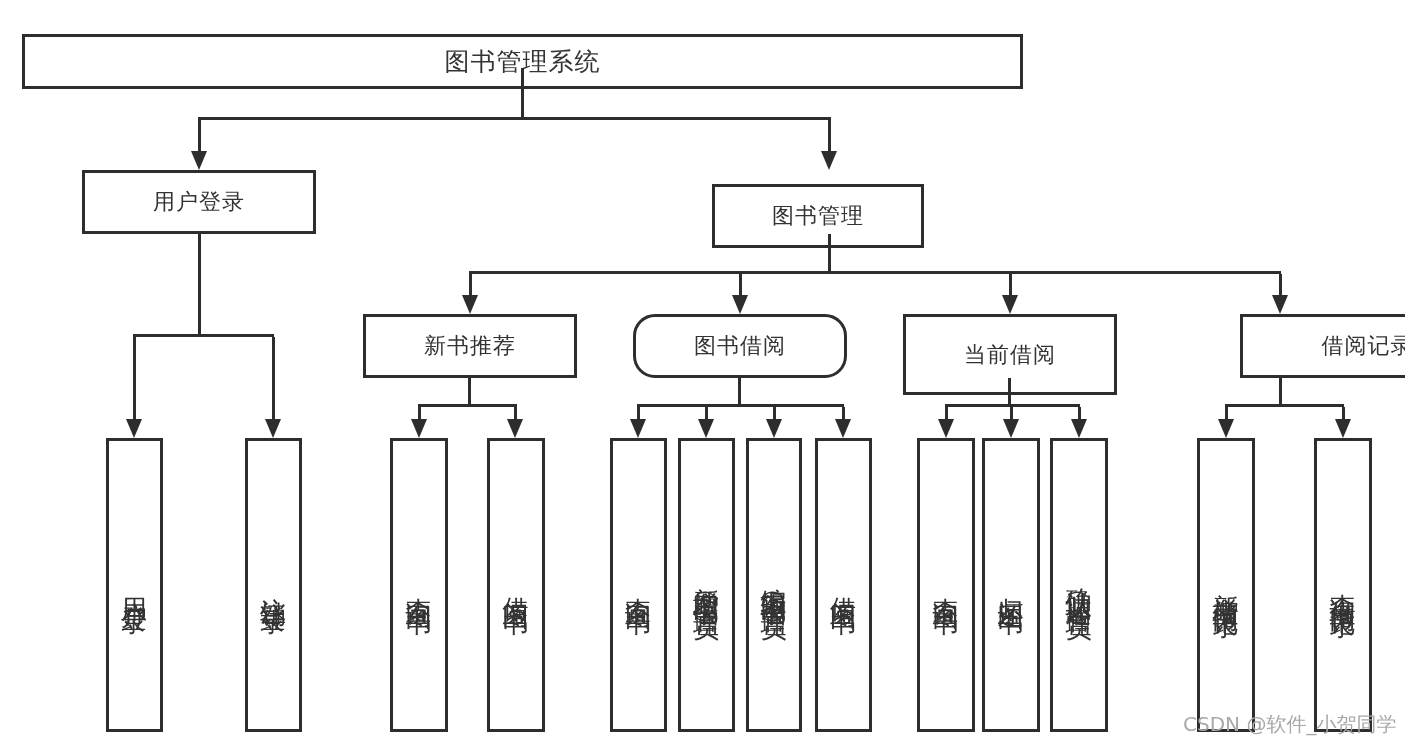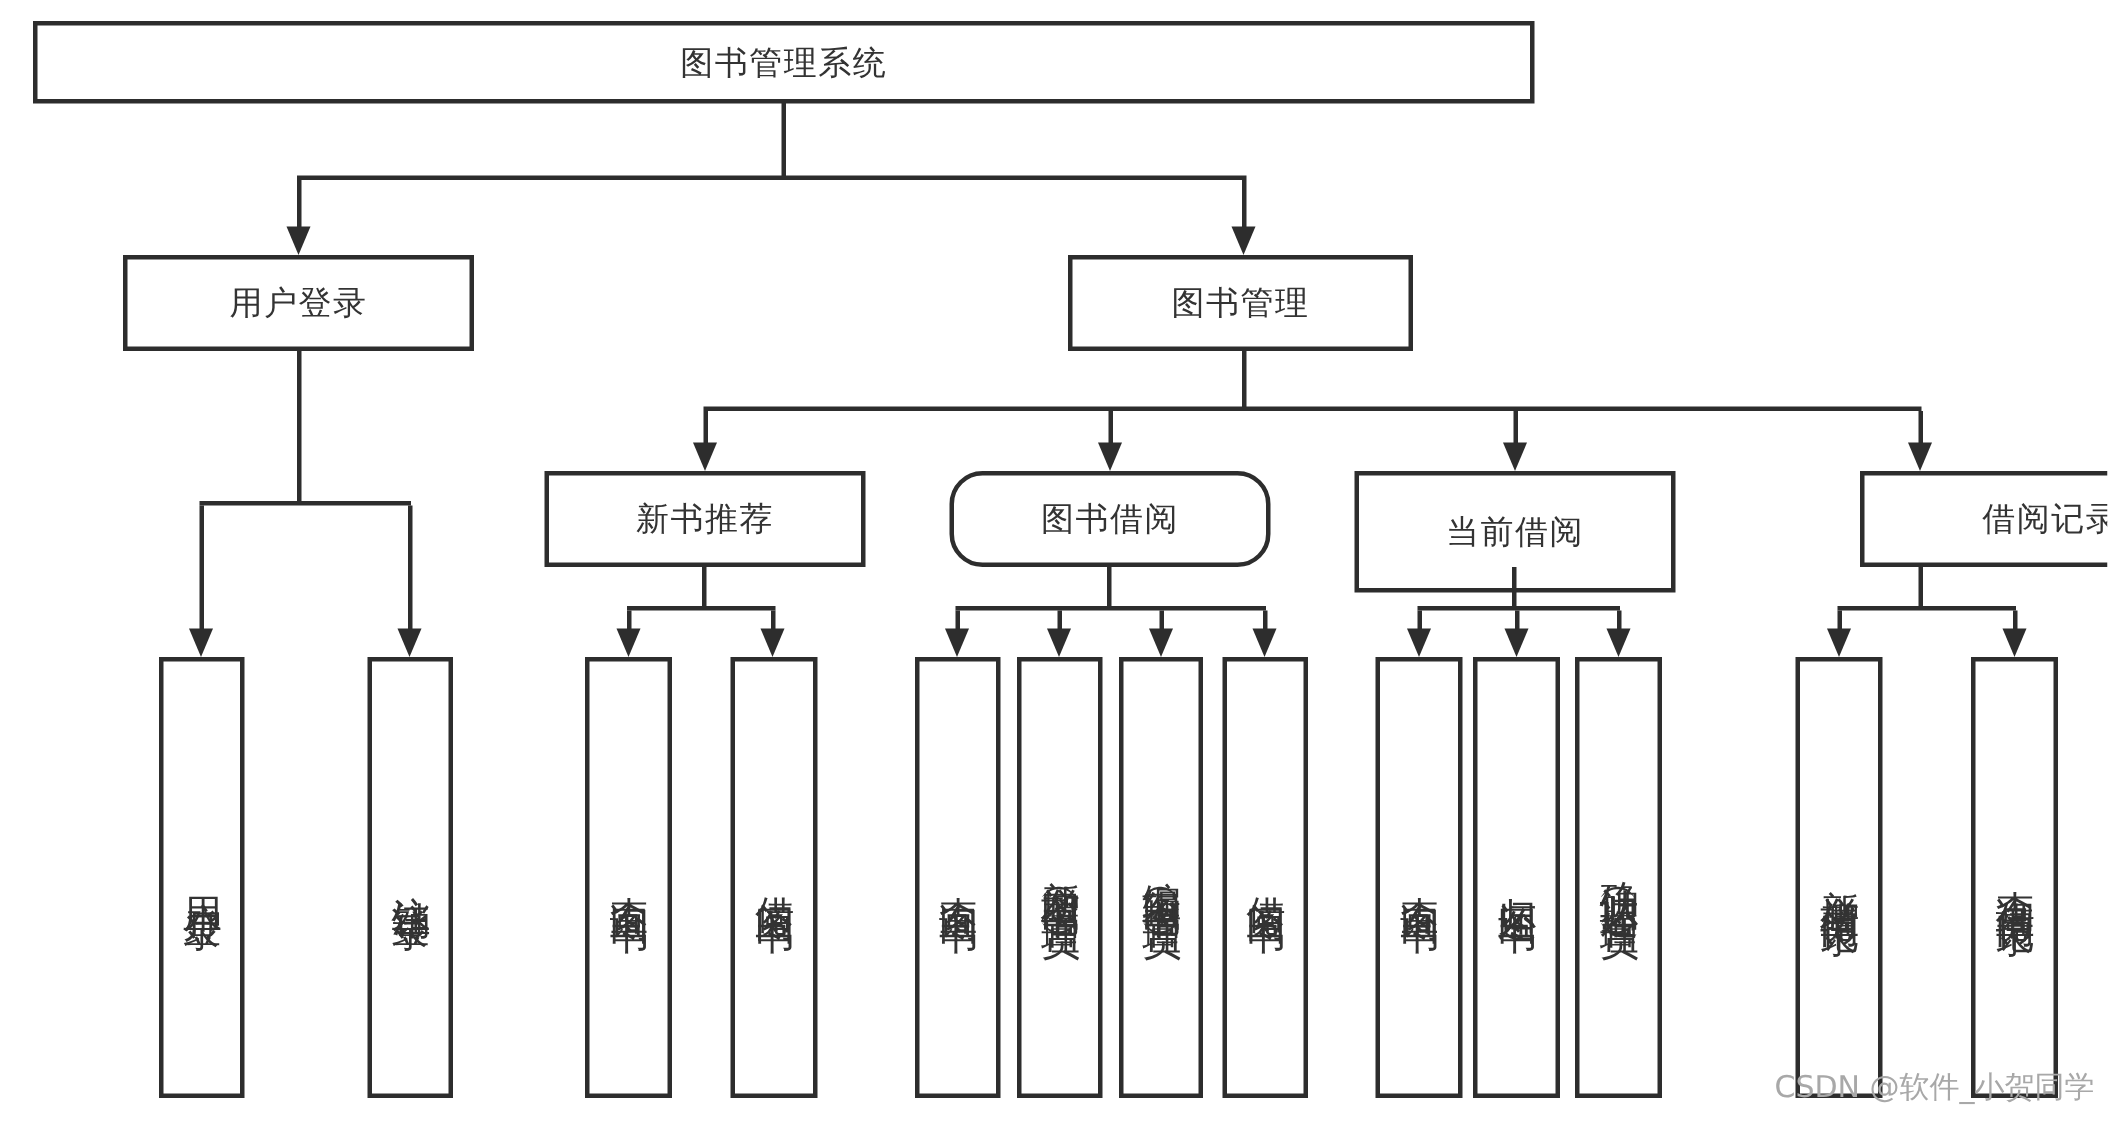--- a/index.html
+++ b/index.html
@@ -15,21 +15,21 @@
     box-sizing:border-box;
     border:3px solid #2d2d2d;
     background:#ffffff;
     display:flex;
     align-items:center;
     justify-content:center;
     color:#333333;
     text-align:center;
   }
   .hbox  { font-size:22px; letter-spacing:1px; }
-  .title { font-size:22px; letter-spacing:1px; }
+  .title { font-size:25px; letter-spacing:1px;margin-top:20px; }
   .vbox {
     writing-mode:vertical-rl;
     text-orientation:mixed;
     font-size:26px;
     letter-spacing:4px;
     line-height:1;
   }
   .vline { position:absolute; width:3px;  background:#2d2d2d; }
   .hline { position:absolute; height:3px; background:#2d2d2d; }
   .arrow {
@@ -56,21 +56,21 @@
   <div class="box title" style="left:22px; top:14px; width:1001px; height:55px;">图书管理系统</div>
 
   <div class="vline" style="left:521px; top:68px; height:52px;"></div>
   <div class="hline" style="left:198px; top:117px; width:633px;"></div>
   <div class="vline" style="left:198px; top:120px; height:33px;"></div>
   <div class="arrow" style="left:191px; top:151px;"></div>
   <div class="vline" style="left:828px; top:120px; height:33px;"></div>
   <div class="arrow" style="left:821px; top:151px;"></div>
 
   <div class="box hbox" style="left:82px; top:170px; width:234px; height:64px;">用户登录</div>
-  <div class="box hbox" style="left:712px; top:170px; width:230px; height:64px;">图书管理</div>
+  <div class="box hbox" style="left:712px; top:184px; width:212px; height:64px;">图书管理</div>
 
   <div class="vline" style="left:198px; top:234px; height:102px;"></div>
   <div class="hline" style="left:133px; top:334px; width:141px;"></div>
   <div class="vline" style="left:133px; top:337px; height:84px;"></div>
   <div class="arrow" style="left:126px; top:419px;"></div>
   <div class="vline" style="left:272px; top:337px; height:84px;"></div>
   <div class="arrow" style="left:265px; top:419px;"></div>
 
   <div class="vline" style="left:828px; top:234px; height:40px;"></div>
   <div class="hline" style="left:469px; top:271px; width:812px;"></div>

